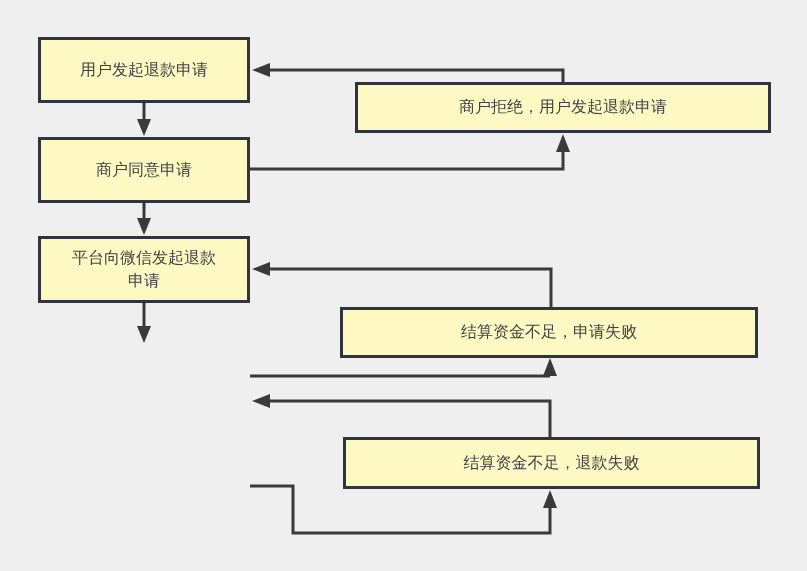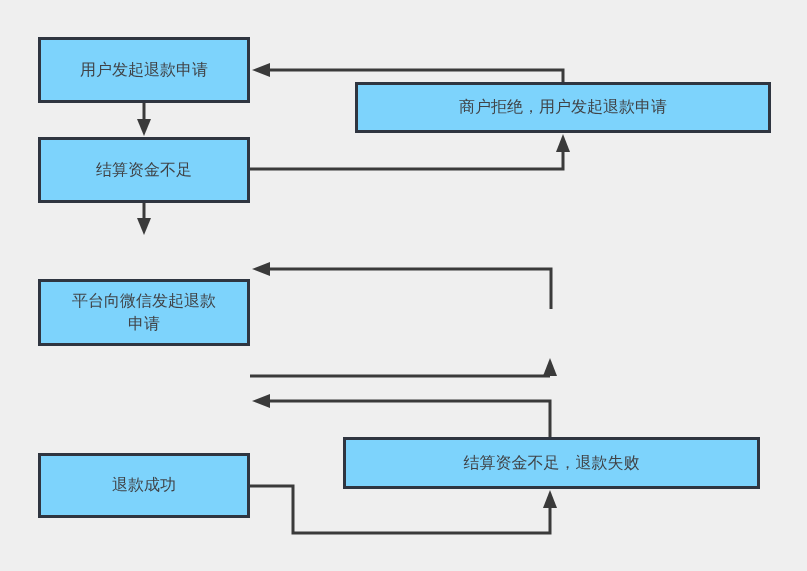--- a/index.html
+++ b/index.html
@@ -29,21 +29,21 @@
     stroke-linejoin: miter;
     stroke-linecap: butt;
   }
   .edge-head {
     fill: #3a3a3a;
     stroke: none;
   }
   .node {
     position: absolute;
     box-sizing: border-box;
-    background: #7dd3fc;
+    background: #fef9c3;
     border: 3px solid #2f3540;
     color: #404347;
     font-size: 16px;
     line-height: 1.4;
     display: flex;
     align-items: center;
     justify-content: center;
     text-align: center;
   }
   .node-wrap {
@@ -101,34 +101,34 @@
       <path class="edge-path" d="M250,486 L293,486 L293,533 L550,533 L550,507"></path>
       <polygon class="edge-head" points="550,490 543,508 557,508"></polygon>
     </g>
   </svg>
 
   <div class="node" style="left:38px; top:37px; width:212px; height:66px;">
     <span>用户发起退款申请</span>
   </div>
 
   <div class="node" style="left:38px; top:137px; width:212px; height:66px;">
-    <span>结算资金不足</span>
+    <span>商户同意申请</span>
   </div>
 
-  <div class="node node-wrap" style="left:38px; top:236px; width:212px; height:67px;margin-top:43px;">
+  <div class="node node-wrap" style="left:38px; top:236px; width:212px; height:67px;">
     <span>平台向微信发起退款申请</span>
   </div>
 
 
-  <div class="node" style="left:38px; top:453px; width:212px; height:65px;">
-    <span>退款成功</span>
-  </div>
 
   <div class="node" style="left:355px; top:82px; width:416px; height:51px;">
     <span>商户拒绝，用户发起退款申请</span>
   </div>
 
+  <div class="node" style="left:340px; top:307px; width:418px; height:51px;">
+    <span>结算资金不足，申请失败</span>
+  </div>
 
   <div class="node" style="left:343px; top:437px; width:417px; height:52px;font-family:Liberation Serif, serif;">
     <span>结算资金不足，退款失败</span>
   </div>
 
 </div>
 
 </body></html>

